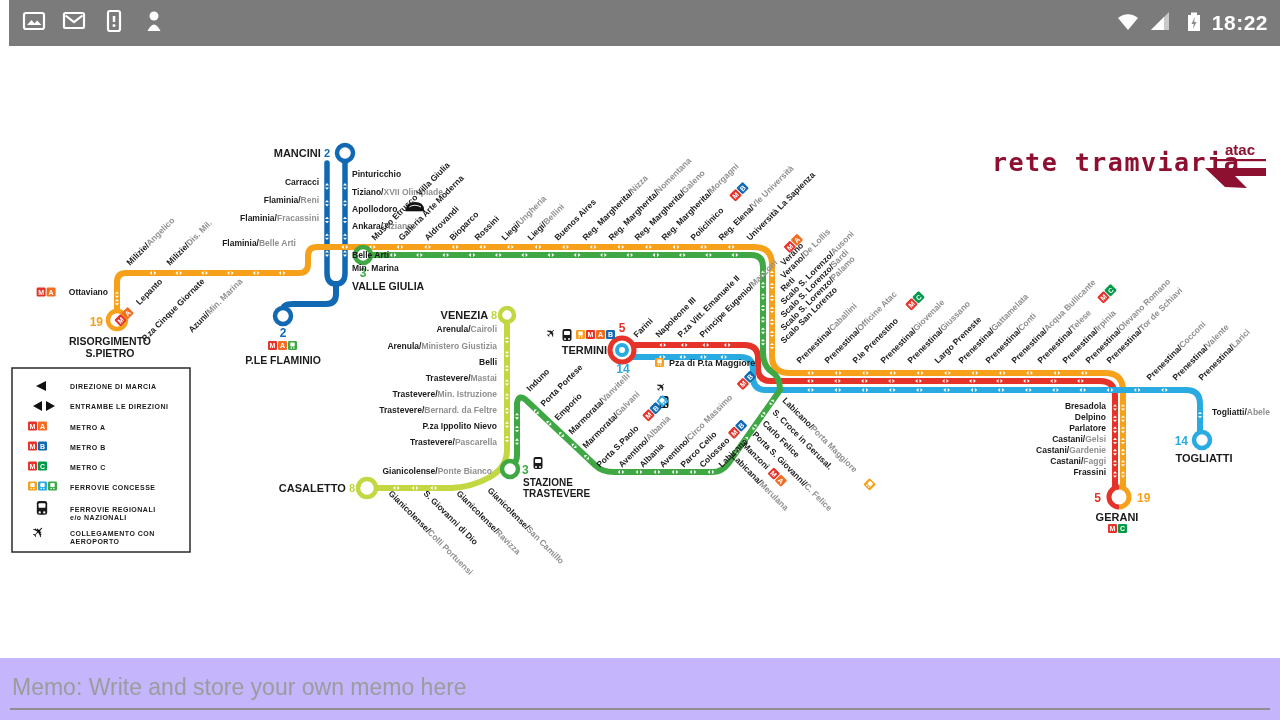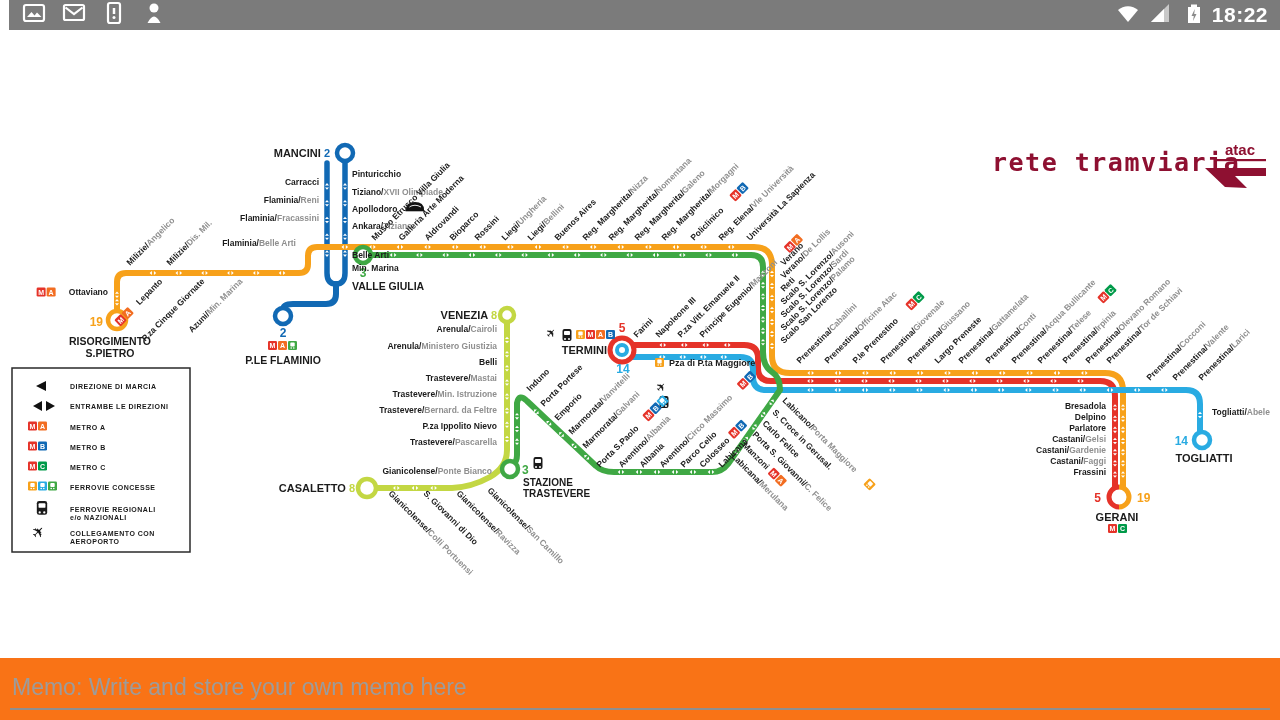--- a/index.html
+++ b/index.html
@@ -1,24 +1,24 @@
 <!DOCTYPE html>
 <html><head>
 <meta charset="utf-8">
 <style>
   html,body{margin:0;padding:0;background:#fff;width:1280px;height:720px;overflow:hidden;
     font-family:"Liberation Sans",sans-serif;}
   .stage{position:relative;width:1280px;height:720px;background:#fff;}
-  .statusbar{position:absolute;top:0;left:9px;right:0;height:30px;background:#7b7b7b;
+  .statusbar{position:absolute;top:0;left:9px;right:0;height:46px;background:#7b7b7b;
     display:flex;align-items:center;padding:0 12px;gap:14px;z-index:5;box-sizing:border-box;}
   .statusbar .spacer{flex:1;}
   .statusbar .time{color:#fff;font-size:21px;font-weight:bold;letter-spacing:.5px;}
   .sysicons{display:flex;align-items:center;gap:8px;}
   #map-svg{position:absolute;top:0;left:0;z-index:1;}
-  .memo-bar{position:absolute;left:0;right:0;bottom:0;height:62px;background:#f97316;z-index:5;}
+  .memo-bar{position:absolute;left:0;right:0;bottom:0;height:62px;background:#c4b5fd;z-index:5;}
   .memo-bar input{position:absolute;left:10px;right:10px;top:8px;height:44px;border:none;outline:none;
     background:transparent;border-bottom:2px solid #8f8f8f;font-size:23px;color:#444;
     font-family:"Liberation Sans",sans-serif;width:1260px;box-sizing:border-box;}
   .memo-bar input::placeholder{color:#9c9c9c;}
 </style>
 </head>
 <body>
 
 <div class="stage">
 

